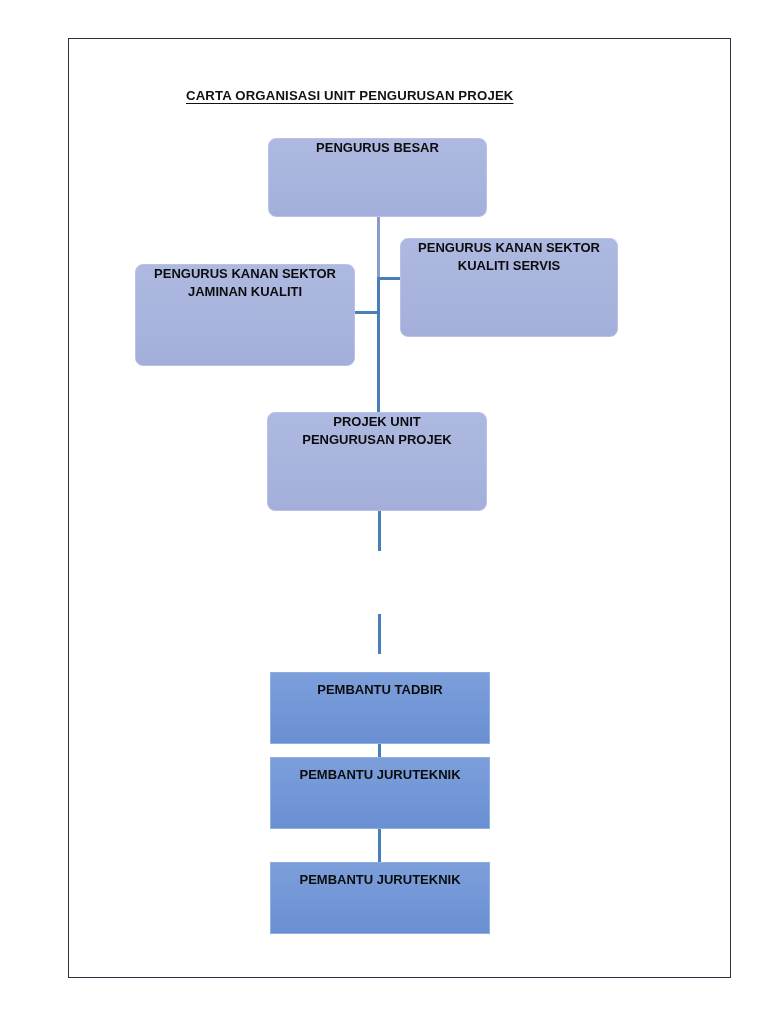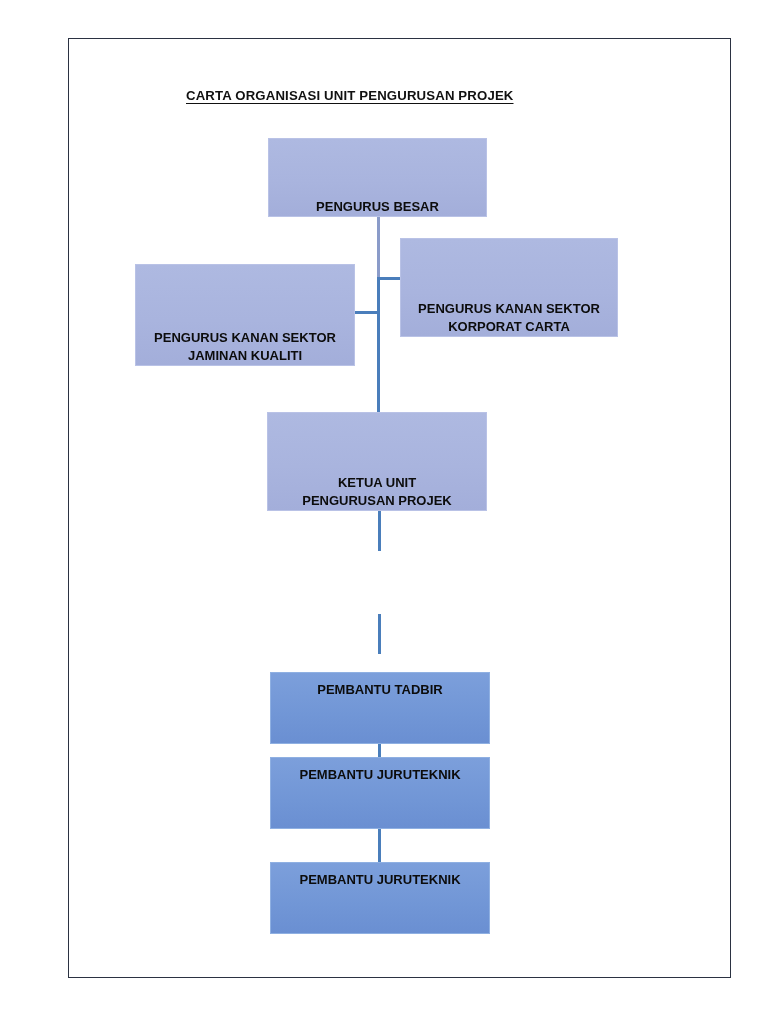--- a/index.html
+++ b/index.html
@@ -83,21 +83,21 @@
     border: 1px solid #b9c2e6;
     font-size: 13px;
   }
   
   .tier-blue {
     background: linear-gradient(180deg, #7c9fdb 0%, #7196d6 60%, #6a8fd2 100%);
     border: 1px solid #8fb0e2;
     font-size: 13px;
   }
 
-  .center-text { justify-content: flex-end; }
+  .center-text { justify-content: flex-start; border-radius: 8px; }
   .top-text { justify-content: flex-start; }
   .gap-lines .line + .line { margin-top: 14px; }
 </style>
 </head>
 <body>
 
 <div id="page">
 
   <div id="page-frame"></div>
 
@@ -118,30 +118,30 @@
   <div class="conn conn-v" style="left:378px; top:723px; height:36px;"></div>
 
   <div class="conn conn-v" style="left:378px; top:828px; height:36px;"></div>
 
   <div class="node tier-pale center-text" style="left:268px; top:138px; width:219px; height:79px;">
     <span class="line">PENGURUS BESAR</span>
   </div>
 
   <div class="node tier-pale center-text" style="left:400px; top:238px; width:218px; height:99px;">
     <span class="line">PENGURUS KANAN SEKTOR</span>
-    <span class="line">KORPORAT CARTA</span>
+    <span class="line">KUALITI SERVIS</span>
   </div>
 
   <div class="node tier-pale center-text" style="left:135px; top:264px; width:220px; height:102px;">
     <span class="line">PENGURUS KANAN SEKTOR</span>
     <span class="line">JAMINAN KUALITI</span>
   </div>
 
   <div class="node tier-pale center-text" style="left:267px; top:412px; width:220px; height:99px;">
-    <span class="line">KETUA UNIT</span>
+    <span class="line">PROJEK UNIT</span>
     <span class="line">PENGURUSAN PROJEK</span>
   </div>
 
 
   <div class="node tier-blue top-text" style="left:270px; top:672px; width:220px; height:72px; padding-top:8px;">
     <span class="line">PEMBANTU TADBIR</span>
   </div>
 
   <div class="node tier-blue top-text" style="left:270px; top:757px; width:220px; height:72px; padding-top:8px;">
     <span class="line">PEMBANTU JURUTEKNIK</span>

